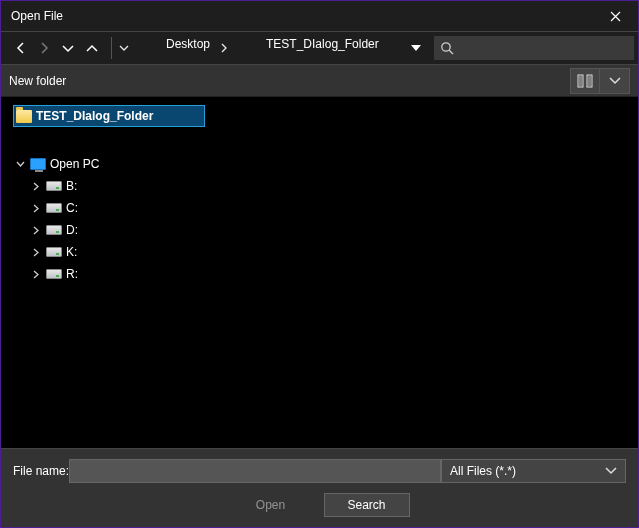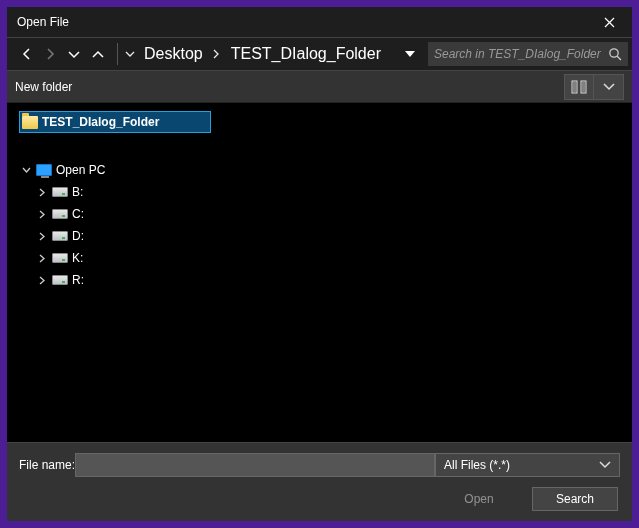--- a/index.html
+++ b/index.html
@@ -1,18 +1,18 @@
 <!DOCTYPE html>
 <html><head>
 <meta charset="utf-8">
 <style>
   * { box-sizing: border-box; margin: 0; padding: 0; font-family: 'Segoe UI', Tahoma, sans-serif; }
   body { background: #fff; width: 639px; height: 528px; overflow: hidden; }
   .dialog {
-    width: 639px; height: 528px; background: #000; border: 7px solid #4c1d95;
+    width: 639px; height: 528px; background: #000; border: 1px solid #4c1d95;
     display: flex; flex-direction: column; color: #fff; font-size: 12px;
   }
   
   .titlebar {
     height: 30px; background: #1e1e1e; display: flex; align-items: center;
     padding-left: 10px; justify-content: space-between;
   }
   .titlebar .title { font-size: 12px; }
   .titlebar .close-btn {
     width: 45px; height: 30px; display: flex; align-items: center; justify-content: center;
@@ -29,22 +29,22 @@
     width: 22px; height: 24px; display: flex; align-items: center; justify-content: center;
     cursor: pointer; border-radius: 2px;
   }
   .navbtn.disabled { opacity: 0.4; cursor: default; }
   .sep { width: 1px; height: 22px; background: #555; margin: 0 4px; }
   .breadcrumb {
     flex: 1; display: flex; align-items: center; height: 24px;
     padding: 0 2px; gap: 2px;
   }
   .bc-seg {
-    display: flex; align-items: center; height: 22px; padding: 0 6px; cursor: pointer;
-    gap: 4px; font-size: 16px;
+    display: flex; height: 22px; padding: 0 6px; cursor: pointer;
+    gap: 4px; font-size: 12px; margin-left: 28px;
   }
   .bc-chev { width: 12px; display: flex; align-items: center; justify-content: center; opacity: 0.9; cursor: pointer;}
   .bc-refresh { width: 24px; display: flex; align-items:center; justify-content: center; cursor: pointer;}
   .searchbox {
     width: 200px; height: 24px; background: #3a3a3a; display: flex; align-items: center;
     padding: 0 6px; margin-left: 4px; gap: 6px;
   }
   .searchbox input {
     flex: 1; background: transparent; border: none; outline: none; color: #ccc;
     font-size: 12px; font-style: italic;
@@ -113,21 +113,21 @@
   .fn-label { font-size: 12px; white-space: nowrap; }
   .fn-input {
     flex: 1; height: 24px; background: #555; border: 1px solid #666;
     color: #fff; padding: 0 6px; outline: none; font-size: 12px;
   }
   .filter {
     width: 185px; height: 24px; background: #444; border: 1px solid #666;
     display: flex; align-items: center; justify-content: space-between;
     padding: 11px 8px; cursor: pointer; font-size: 12px;
   }
-  .row2 { display: flex; justify-content: flex-end; gap: 10px; padding-right: 2px;}
+  .row2 { display: flex; justify-content: center; gap: 10px; padding-right: 2px;}
   .btn {
     width: 86px; height: 24px; display: flex; align-items: center; justify-content: center;
     font-size: 12px; cursor: pointer; border: 1px solid #666; background: #444;
   }
   .btn.disabled { opacity: 0.45; cursor: default; background: transparent; border-color: transparent;}
   svg { display: block; }
 </style>
 </head>
 <body>
 
@@ -184,21 +184,20 @@
         <span>TEST_DIalog_Folder</span>
       </div>
       <div style="flex:1"></div>
       <div class="bc-refresh">
         <svg width="10" height="6" viewBox="0 0 10 6">
             <path d="M0 0 L10 0 L5 6 Z" fill="#fff"></path>
           </svg>
       </div>
     </div>
     <div class="searchbox">
-      <input type="text" placeholder="Search in TEST_DIalog_Folder" style="">
       <svg width="14" height="14" viewBox="0 0 14 14">
           <circle cx="6" cy="6" r="4.2" fill="none" stroke="#ccc" stroke-width="1.3"></circle>
           <path d="M9.2 9.2 L13 13" stroke="#ccc" stroke-width="1.3"></path>
         </svg>
     </div>
   </div>
 
   <div class="toolbar">
     <div class="toolbar-left">
       <span>New folder</span>

